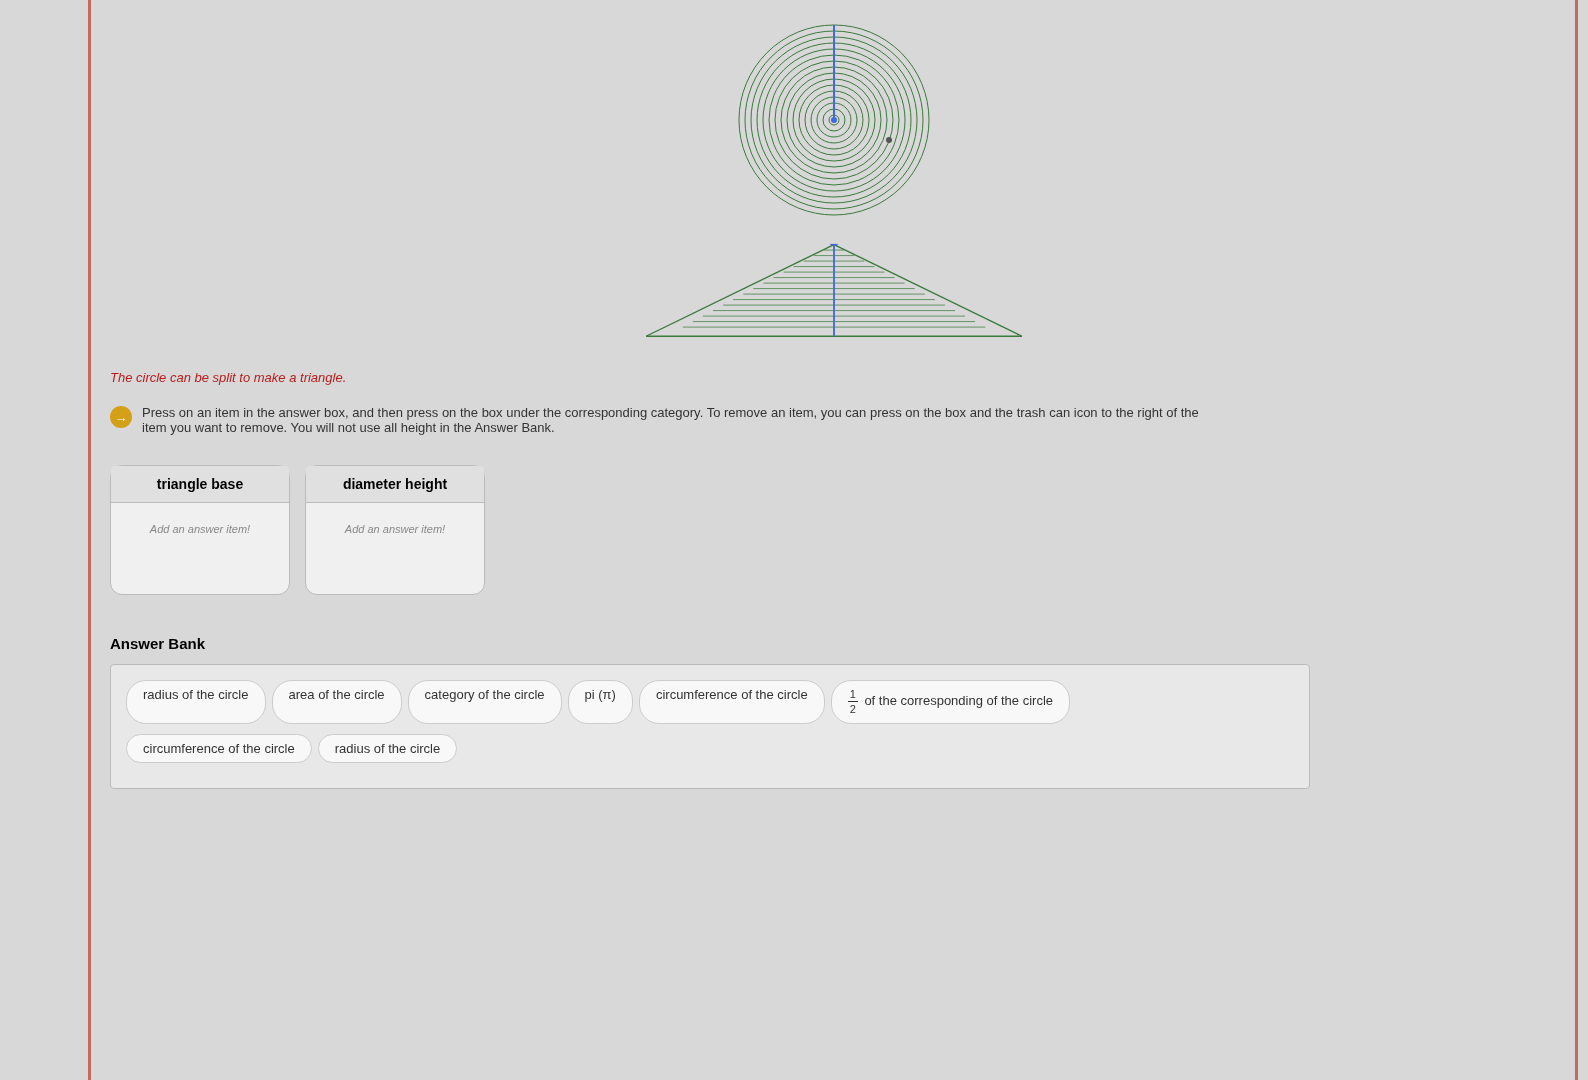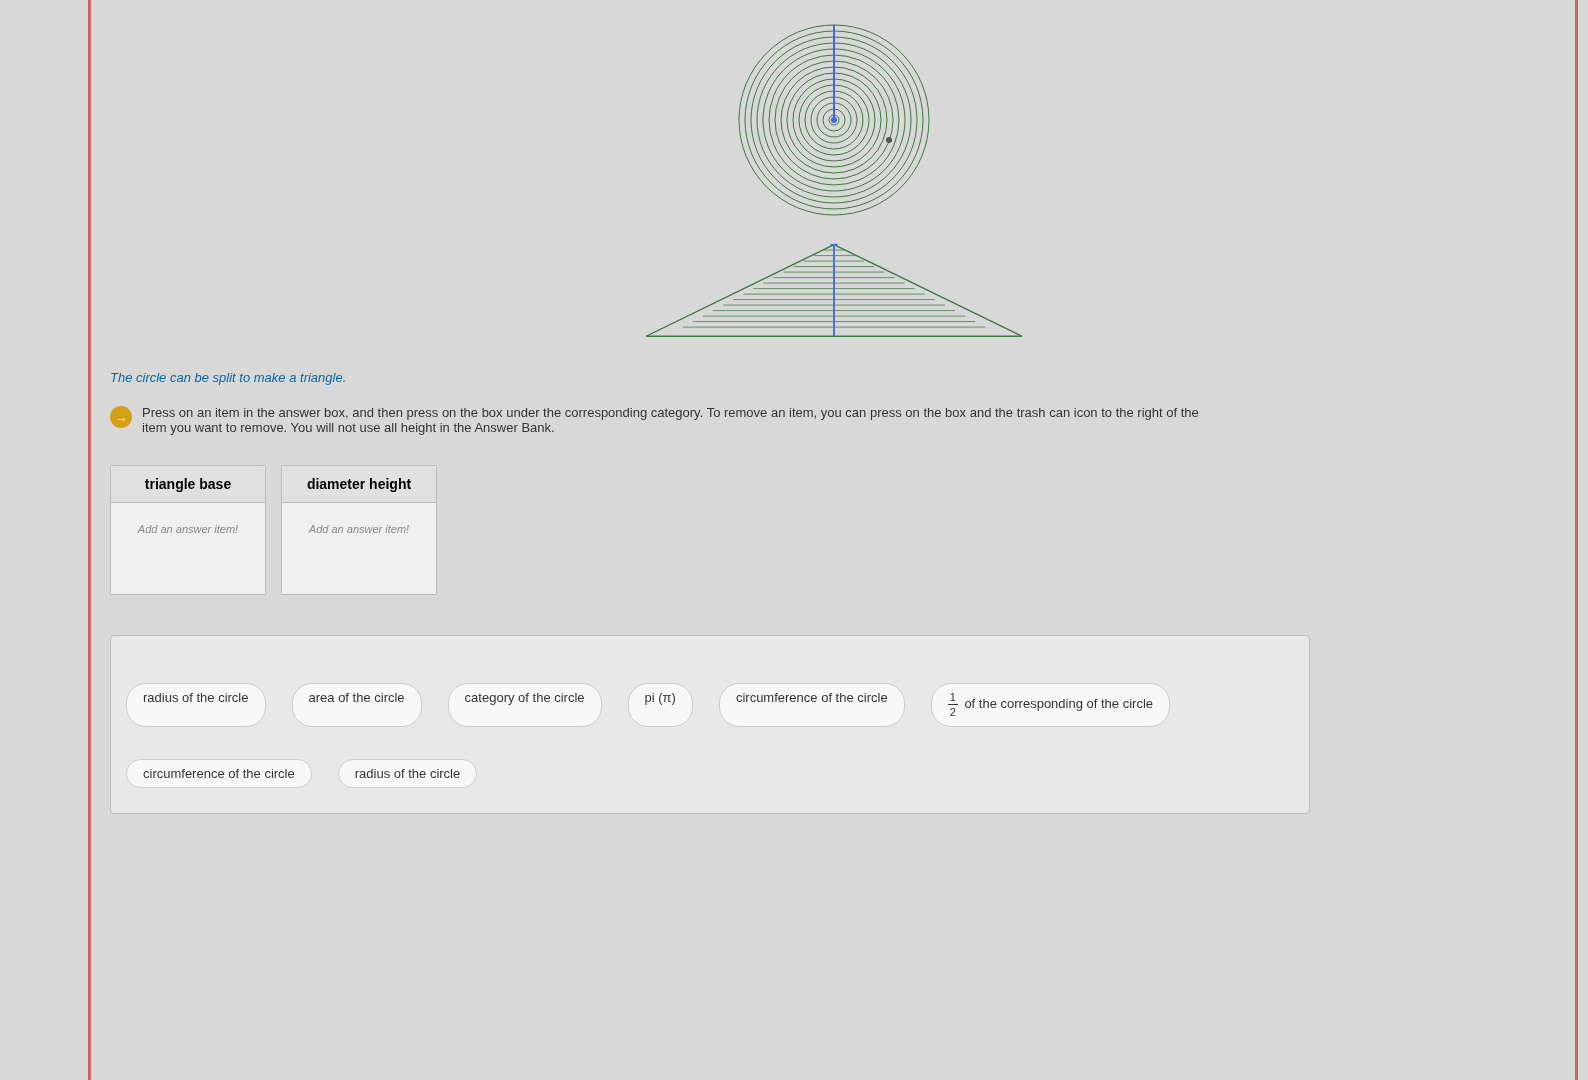--- a/index.html
+++ b/index.html
@@ -55,21 +55,21 @@
 
     .triangle-diagram svg {
       width: 450px;
       height: 110px;
     }
 
     
     .caption {
       font-style: italic;
       font-size: 13px;
-      color: #0369a1;
+      color: #b91c1c;
       margin-bottom: 20px;
     }
 
     
     .instructions {
       display: flex;
       align-items: flex-start;
       gap: 10px;
       margin-bottom: 30px;
       font-size: 13px;
@@ -94,22 +94,22 @@
     
     .columns-container {
       display: flex;
       gap: 15px;
       margin-bottom: 40px;
     }
 
     .column {
       background-color: #f0f0f0;
       border: 1px solid #bbb;
-      border-radius: 1px;
-      width: 156px;
+      border-radius: 12px;
+      width: 180px;
       min-height: 130px;
     }
 
     .column-header {
       background-color: #e0e0e0;
       border-bottom: 1px solid #bbb;
       padding: 10px 15px;
       font-weight: bold;
       font-size: 14px;
       text-align: center;
@@ -143,23 +143,22 @@
       background-color: #e8e8e8;
       border: 1px solid #bbb;
       border-radius: 4px;
       padding: 15px;
       max-width: 1200px;
     }
 
     .answer-bank-row {
       display: flex;
       flex-wrap: wrap;
-      gap: 26px;
+      gap: 6px;
       margin-bottom: 10px;
-      margin-top: 32px;
     }
 
     .answer-chip {
       background-color: #f8f8f8;
       border: 1px solid #ccc;
       border-radius: 20px;
       padding: 6px 16px;
       font-size: 13px;
       cursor: pointer;
       white-space: nowrap;
@@ -248,20 +247,21 @@
       </div>
     </div>
     <div class="column">
       <div class="column-header">diameter height</div>
       <div class="column-body">
         <div class="add-item-placeholder">Add an answer item!</div>
       </div>
     </div>
   </div>
 
+  <div class="answer-bank-label">Answer Bank</div>
   <div class="answer-bank-container">
     <div class="answer-bank-row">
       <div class="answer-chip">radius of the circle</div>
       <div class="answer-chip">area of the circle</div>
       <div class="answer-chip">category of the circle</div>
       <div class="answer-chip">pi (π)</div>
       <div class="answer-chip">circumference of the circle</div>
       <div class="answer-chip">
         <span style="display:inline-flex;flex-direction:column;align-items:center;font-size:11px;vertical-align:middle;margin-right:3px;">
           <span style="border-bottom:1px solid #333;padding:0 2px;line-height:1.3;">1</span>

